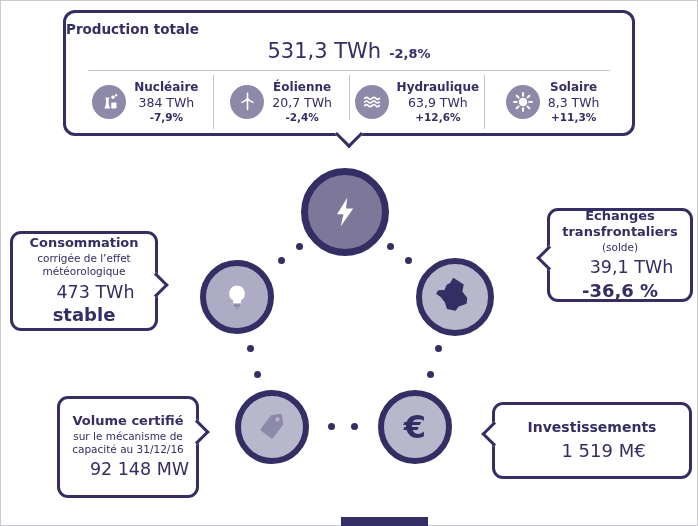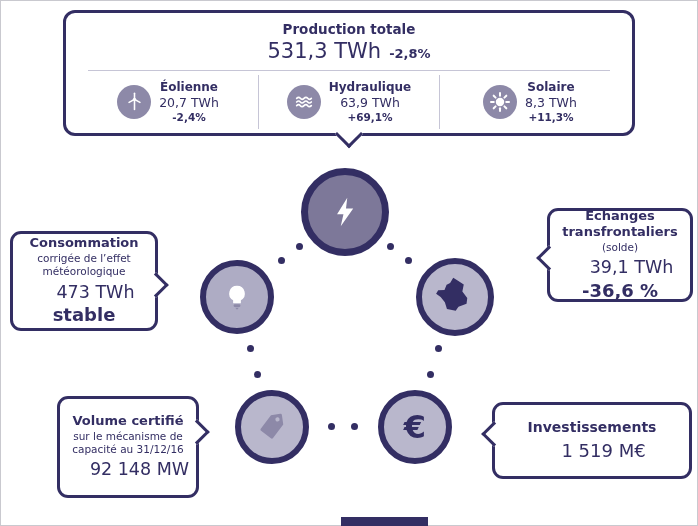--- a/index.html
+++ b/index.html
@@ -15,21 +15,21 @@
   .production-box{
     position:absolute;left:63px;top:10px;width:572px;height:126px;
     border:3px solid #332e63;border-radius:12px;background:#fff;
     box-sizing:border-box;z-index:3;
   }
   .box-tail{
     position:absolute;left:50%;bottom:-11px;width:17px;height:17px;background:#fff;
     border-right:3px solid #332e63;border-bottom:3px solid #332e63;
     transform:translateX(-50%) rotate(45deg);
   }
-  .prod-title{margin-top:8px;text-align:center;font-size:13.5px;font-weight:bold;}
+  .prod-title{margin-top:8px;font-size:13.5px;font-weight:bold;}
   .prod-valrow{display:flex;justify-content:center;align-items:baseline;gap:8px;margin-top:2px;}
   .prod-value{font-size:21px;}
   .prod-delta{font-size:13px;font-weight:bold;}
   .prod-divider{border:0;border-top:1px solid #c6c5d6;margin:7px 22px 0 22px;}
   .sources{display:flex;margin-top:4px;padding:0 12px;}
   .source{flex:1;display:flex;align-items:center;justify-content:center;gap:8px;padding:5px 2px;}
   .source + .source{border-left:1px solid #c6c5d6;}
   .source-txt{text-align:center;line-height:1.25;}
   .source-name{font-size:12px;font-weight:bold;}
   .source-value{font-size:12.5px;}
@@ -90,20 +90,35 @@
 
 <div class="production-box">
   <div class="prod-title">Production totale</div>
   <div class="prod-valrow">
     <span class="prod-value">531,3 TWh</span>
     <span class="prod-delta">-2,8%</span>
   </div>
   <hr class="prod-divider">
   <div class="sources">
 
+    <div class="source">
+      <span class="icon-circle">
+        <svg width="21" height="21" viewBox="0 0 24 24">
+          <path d="M6.2 20c2.2-4.2 2.2-8.4 1.1-12.6h4.4C10.6 11.6 10.6 15.8 12.8 20z" fill="#fff"></path>
+          <rect x="14" y="13" width="6" height="7" rx="0.8" fill="#fff"></rect>
+          <circle cx="16" cy="7" r="2" fill="#fff"></circle>
+          <circle cx="19.5" cy="4.8" r="1.4" fill="#fff"></circle>
+        </svg>
+      </span>
+      <span class="source-txt">
+        <div class="source-name">Nucléaire</div>
+        <div class="source-value">384 TWh</div>
+        <div class="source-delta">-7,9%</div>
+      </span>
+    </div>
 
     <div class="source">
       <span class="icon-circle">
         <svg width="21" height="21" viewBox="0 0 24 24">
           <g stroke="#fff" stroke-width="1.8" stroke-linecap="round" fill="none">
             <line x1="12" y1="9.5" x2="12" y2="2.5"></line>
             <line x1="12" y1="9.5" x2="5.8" y2="13"></line>
             <line x1="12" y1="9.5" x2="18.2" y2="13"></line>
             <line x1="12" y1="10" x2="12" y2="21"></line>
           </g>
@@ -123,21 +138,21 @@
           <g stroke="#fff" stroke-width="1.8" fill="none" stroke-linecap="round">
             <path d="M4 8 q2.2 -2.2 4 0 t4 0 t4 0 t4 0"></path>
             <path d="M4 12 q2.2 -2.2 4 0 t4 0 t4 0 t4 0"></path>
             <path d="M4 16 q2.2 -2.2 4 0 t4 0 t4 0 t4 0"></path>
           </g>
         </svg>
       </span>
       <span class="source-txt">
         <div class="source-name">Hydraulique</div>
         <div class="source-value">63,9 TWh</div>
-        <div class="source-delta">+69,1%</div>
+        <div class="source-delta">+12,6%</div>
       </span>
     </div>
 
     <div class="source">
       <span class="icon-circle">
         <svg width="22" height="22" viewBox="0 0 24 24">
           <circle cx="12" cy="12" r="4.6" fill="#fff"></circle>
           <g stroke="#fff" stroke-width="2.2" stroke-linecap="round">
             <line x1="12" y1="2.2" x2="12" y2="5.2"></line>
             <line x1="12" y1="18.8" x2="12" y2="21.8"></line>

